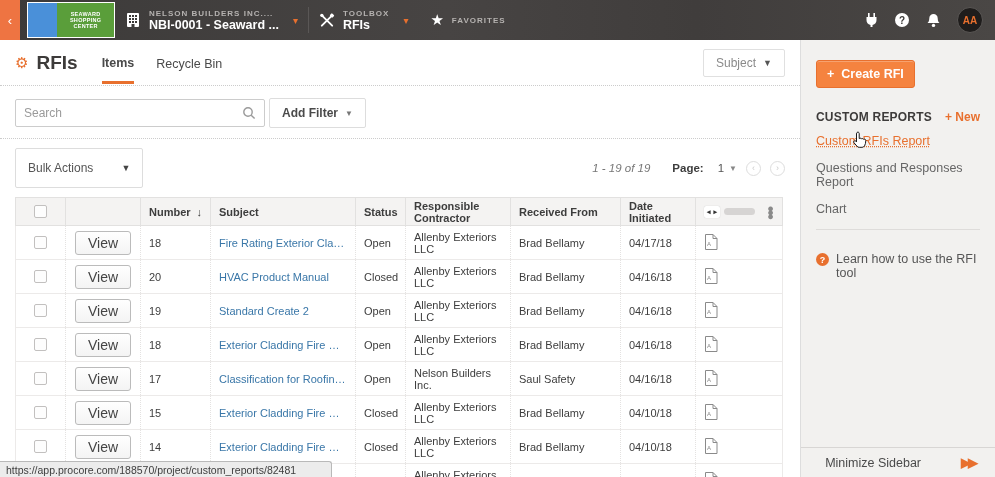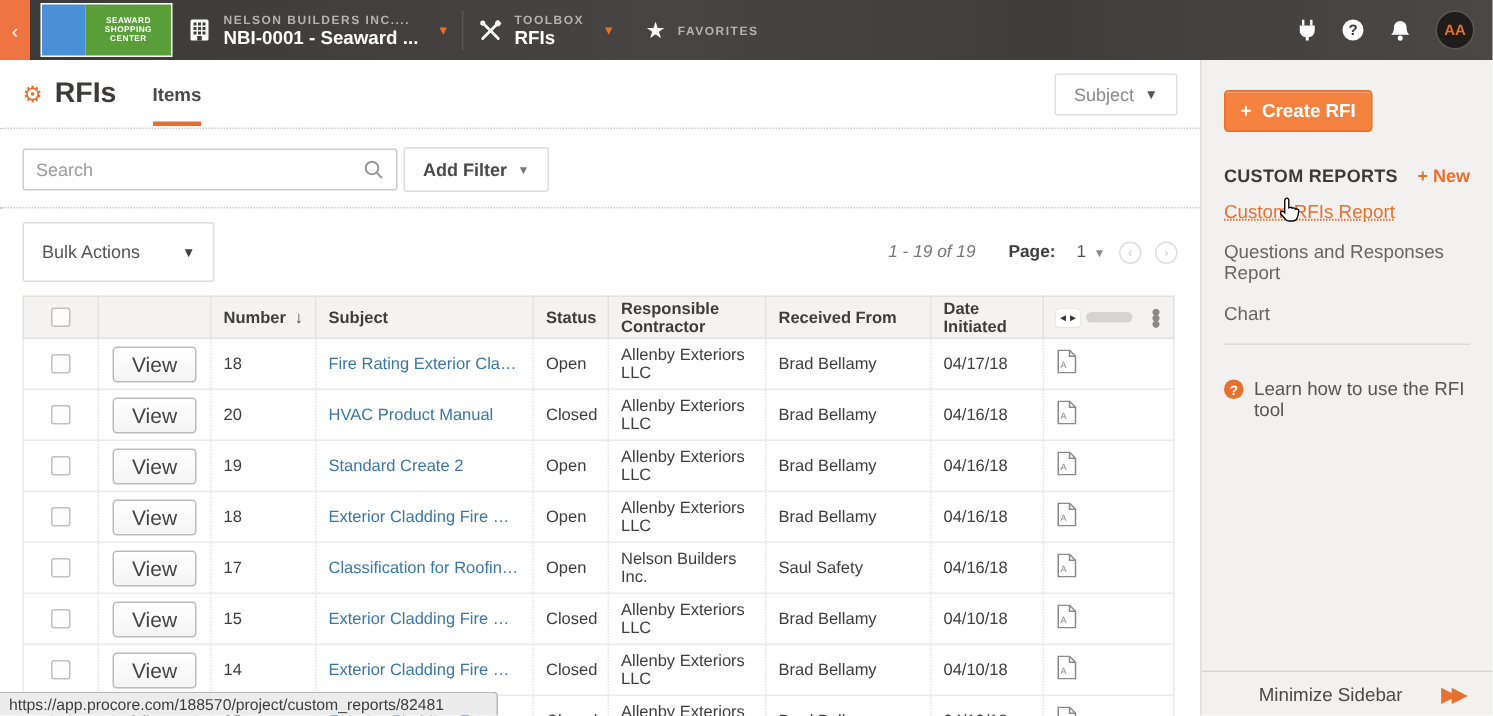--- a/index.html
+++ b/index.html
@@ -80,21 +80,21 @@
   .create-btn { margin:20px 15px 14px; background:#f5833f; border:1px solid #e8702e; border-radius:3px; color:#fff; font-weight:bold; font-size:12.5px; height:28px; display:flex; align-items:center; padding:0 10px; gap:7px; cursor:pointer; box-shadow:inset 0 1px 0 rgba(255,255,255,.25); }
   .sb-section { padding:8px 15px 0; }
   .sb-head-row { display:flex; align-items:center; margin-bottom:10px; }
   .sb-heading { font-size:12px; font-weight:bold; color:#3d3b3a; letter-spacing:.2px; }
   .new-link { margin-left:auto; color:#e8702e; font-size:12px; font-weight:bold; cursor:pointer; }
   .sb-link { font-size:12.5px; color:#666; margin-bottom:13px; cursor:pointer; display:block; }
   .sb-link.hot { color:#e8702e; text-decoration:underline; text-decoration-style:dotted; }
   .sb-divider { border:none; border-top:1px solid #dedcda; margin:4px 15px 12px; }
   .training-link { display:flex; align-items:flex-start; gap:7px; font-size:12.5px; color:#555; cursor:pointer; padding:2px 0; }
   .q-circle { width:13px; height:13px; border-radius:50%; background:#e8702e; color:#fff; font-size:9px; font-weight:bold; display:flex; align-items:center; justify-content:center; flex:none; margin-top:1px; }
-  .minimize-bar { position:absolute; bottom:0; left:0; width:100%; height:30px; border-top:1px solid #d8d6d4; display:flex; align-items:center; justify-content:flex-end; gap:26px; padding-right:20px; font-size:12.5px; color:#4a4a4a; cursor:pointer; }
+  .minimize-bar { position:absolute; bottom:0; left:0; width:100%; height:30px; border-top:1px solid #d8d6d4; display:flex; align-items:center; justify-content:flex-end; gap:40px; padding-right:20px; font-size:12.5px; color:#4a4a4a; cursor:pointer; }
   .dbl-chev { color:#e8702e; font-size:13px; font-weight:bold; letter-spacing:-3px; }
 
   
   .statusbar { position:absolute; left:0; bottom:0; width:332px; height:16px; background:#ececec; border:1px solid #b9b9b9; border-left:none; border-bottom:none; border-top-right-radius:3px; font-size:10.5px; color:#3d3d3d; display:flex; align-items:center; padding:0 6px; z-index:9; }
 
   
   .cursor-hand { position:absolute; left:852px; top:131px; z-index:20; pointer-events:none; }
   svg { display:block; }
 </style>
 </head>
@@ -174,20 +174,21 @@
     <span class="avatar">AA</span>
   </div>
 </div>
 
 <div class="main">
 
   <div class="page-head">
     <span class="gear">⚙</span>
     <span class="page-title">RFIs</span>
     <span class="tab active">Items</span>
+    <span class="tab">Recycle Bin</span>
     <button class="export-btn">
       <span>Subject</span>
       <span class="c">▼</span>
     </button>
   </div>
 
   <div class="filter-row">
     <div class="search-box">
       <input type="text" placeholder="Search" style="">
       <span>

